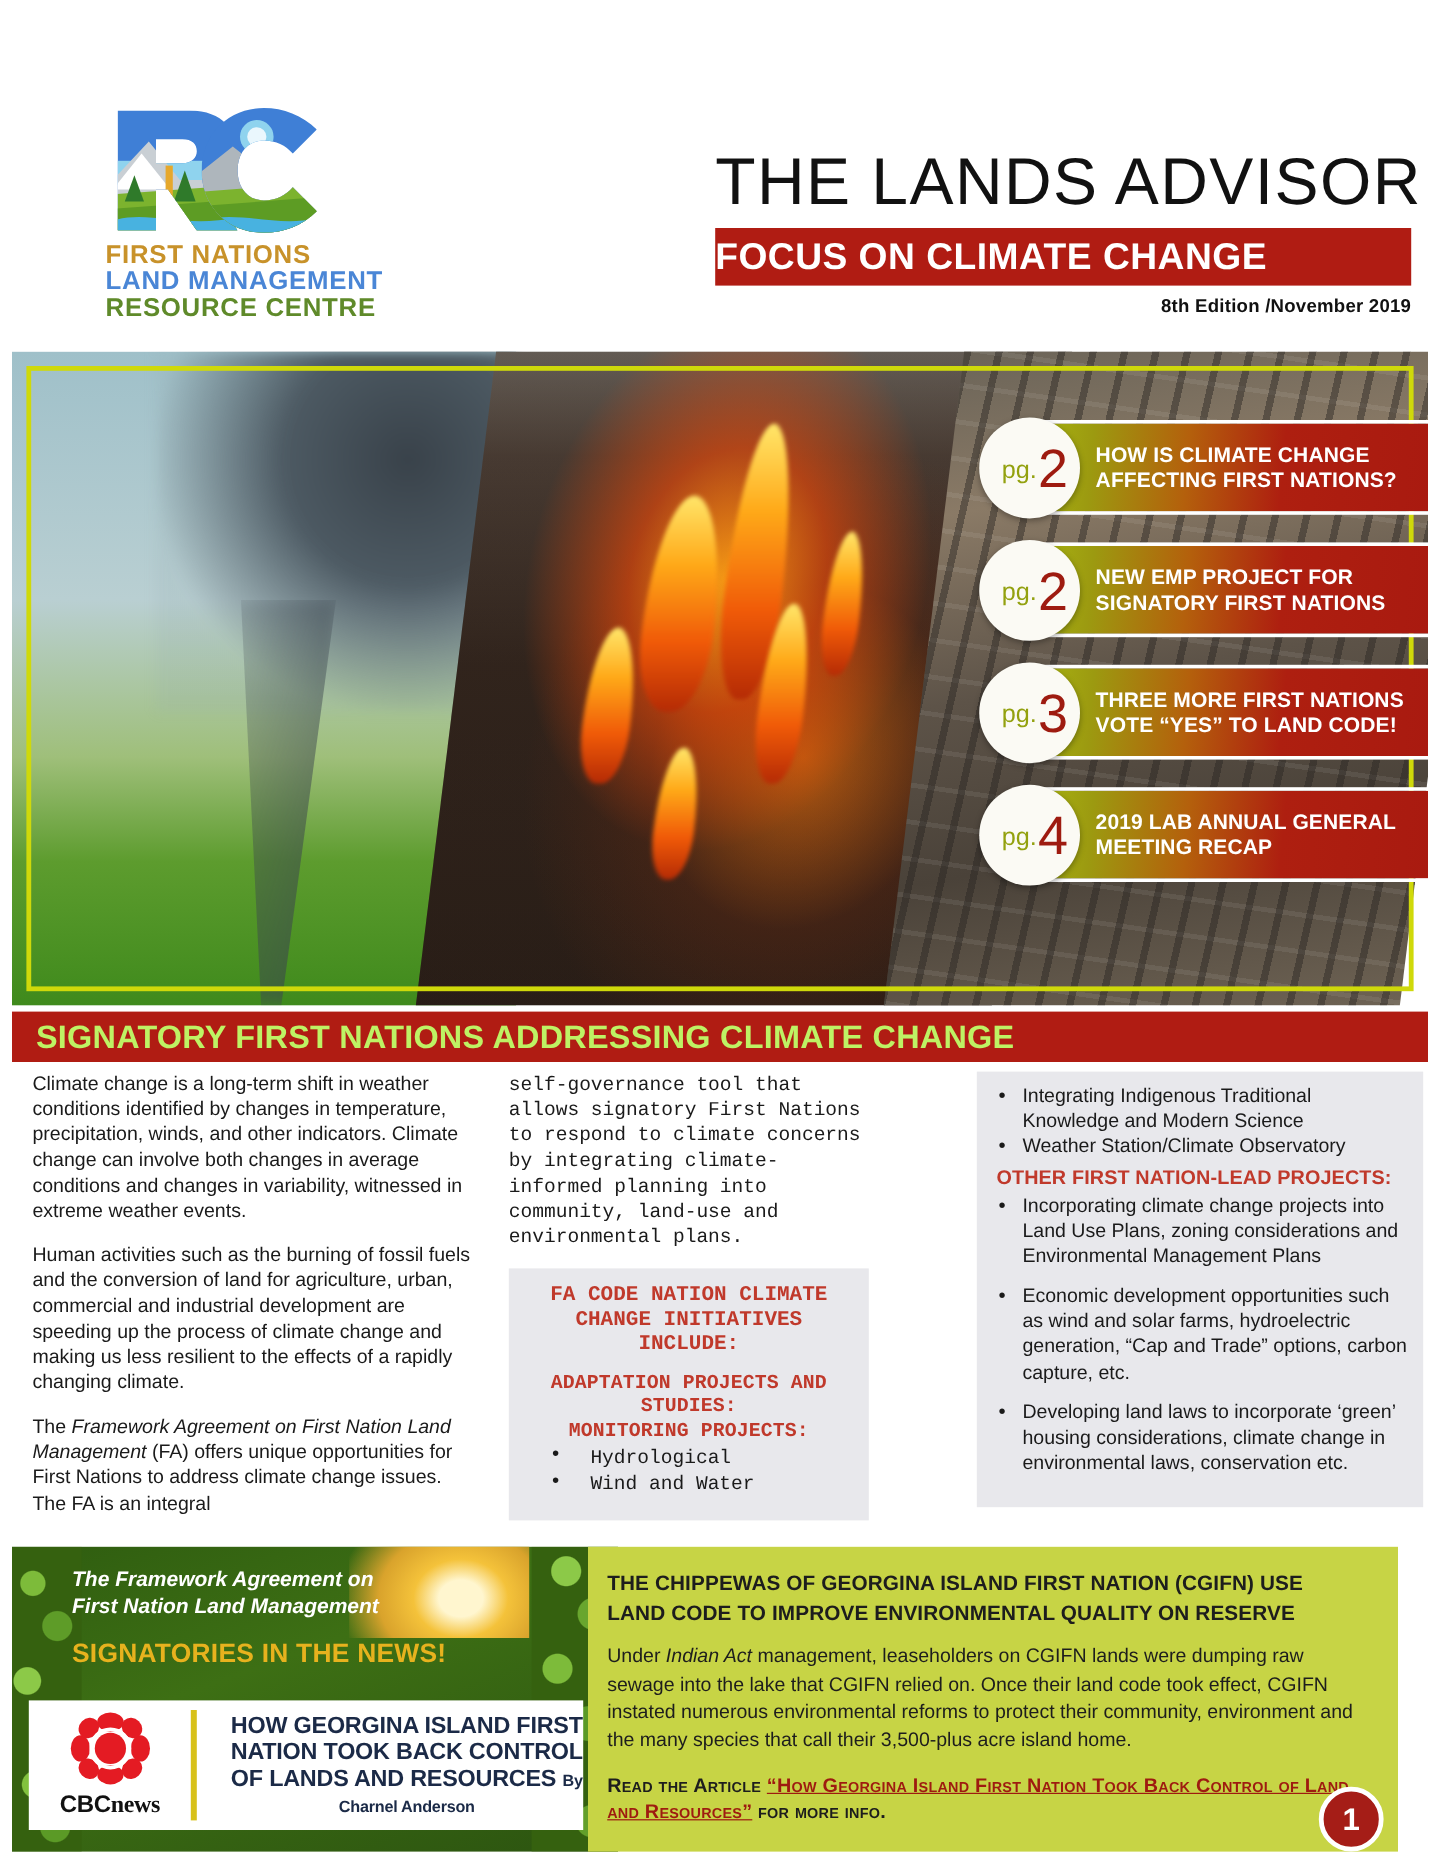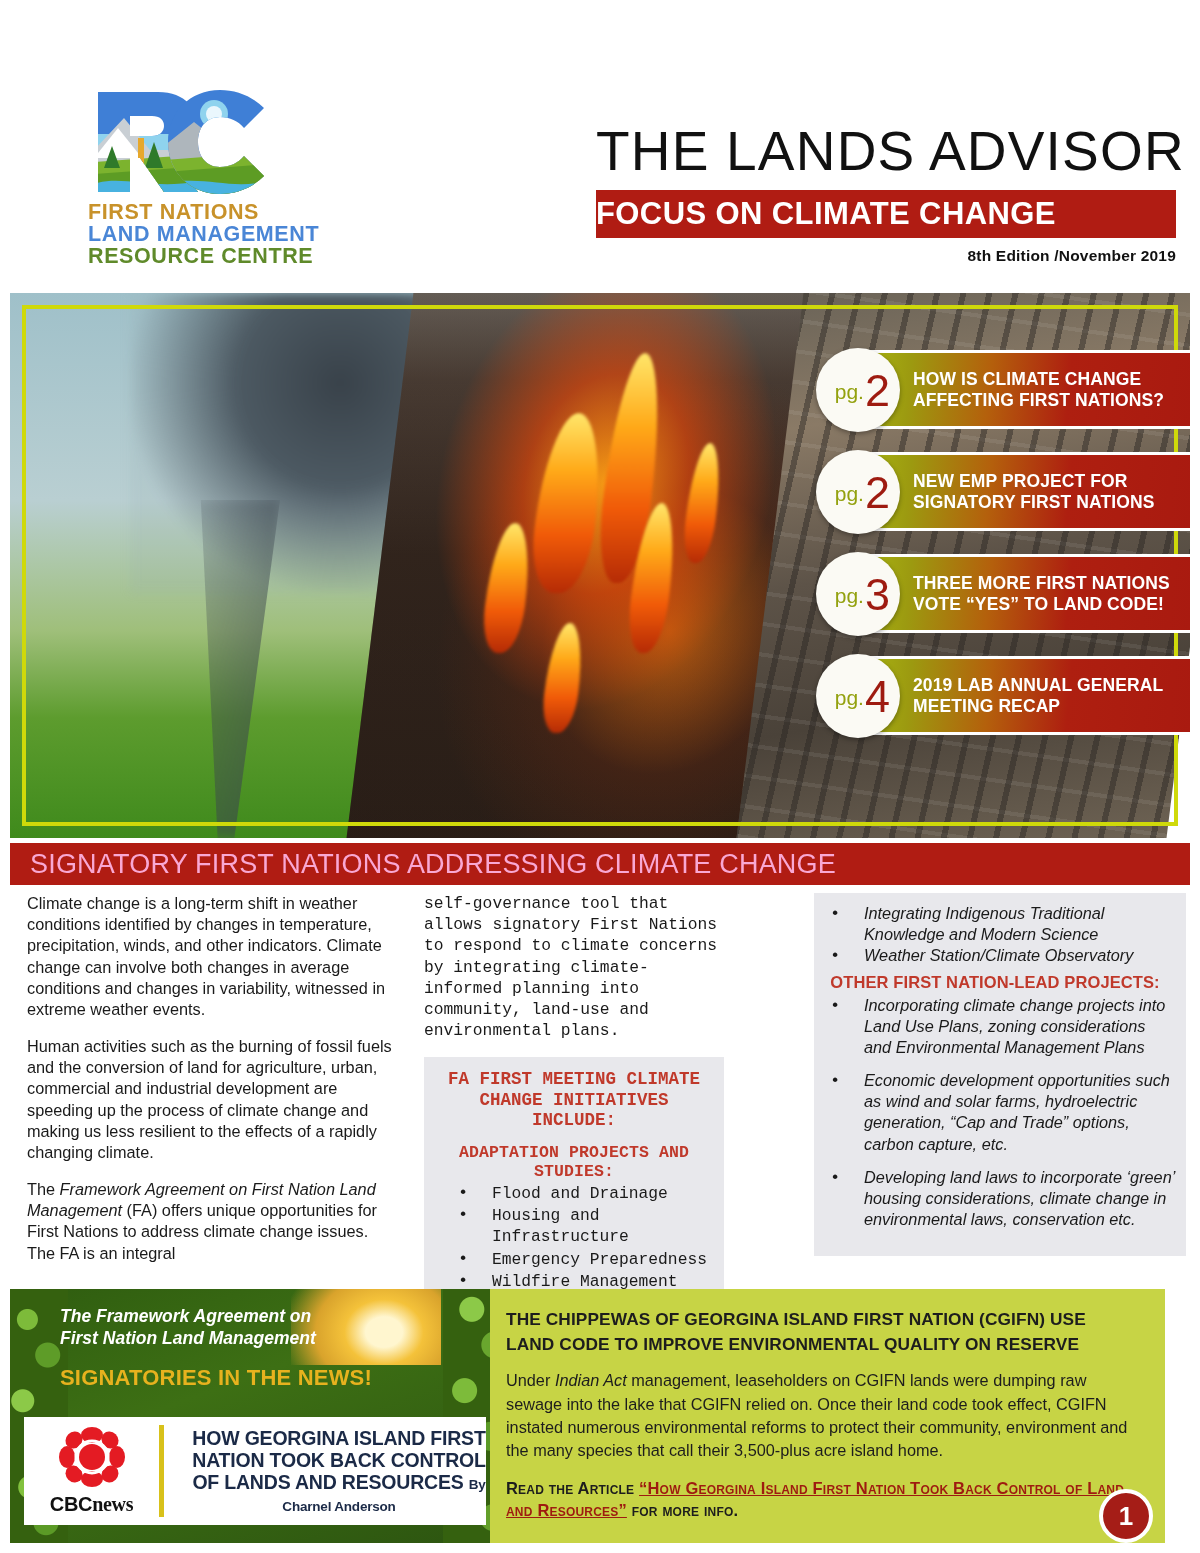--- a/index.html
+++ b/index.html
@@ -95,21 +95,21 @@
     padding-right:10px; z-index:2;
   }
   .toc-pg { font-size:21px; color:#93a10f; font-weight:500; margin-bottom:-4px; }
   .toc-num { font-size:45px; color:#9e1b10; font-weight:300; line-height:1; margin-left:1px; }
 
   
   .section-banner {
     position:absolute; left:10px; top:843px; width:1180px; height:42px;
     background:#b01c13; display:flex; align-items:center; padding-left:20px;
   }
-  .section-banner span { color:#f9a8d4; font-size:27px; font-weight:normal; letter-spacing:.2px; }
+  .section-banner span { color:#bef264; font-size:27px; font-weight:bold; letter-spacing:.2px; }
 
   
   .body-area { position:absolute; left:0; top:893px; width:1200px; height:390px; }
   .col { position:absolute; top:0; }
   .col-1 { left:27px; width:372px; }
   .col-2 { left:424px; width:300px;font-family:Liberation Mono, monospace; }
   .col-3 { left:814px; width:372px; }
   .para {
     font-size:16.3px; color:#1a1a1a; line-height:1.30; margin-bottom:16px;
   }
@@ -126,21 +126,21 @@
   }
   ul.bl { list-style:none; margin:0 0 6px 0; padding:0; }
   ul.bl li {
     position:relative; padding-left:58px; font-size:16.3px; color:#1a1a1a;
     line-height:1.30; margin-bottom:1px;
   }
   ul.bl li:before {
     content:"\2022"; position:absolute; left:24px; top:-1px; font-size:17px; color:#1a1a1a;
   }
   .col-3 .grey-box { padding:10px 10px 14px 0px; }
-  .col-3 ul.bl li { padding-left:50px; margin-bottom:0px;font-style:italic; }
+  .col-3 ul.bl li { padding-left:38px; margin-bottom:0px; }
   .col-3 ul.bl li:before { left:18px; }
   .col-3 ul.bl.spaced li { margin-bottom:12px; }
   .col-3 .sub-head { text-align:center; margin:2px 0 3px 0; }
 
   
   .bottom { position:absolute; left:10px; top:1289px; width:1180px; height:254px; }
   .green-panel {
     position:absolute; left:0; top:0; width:505px; height:254px;
     background:linear-gradient(160deg,#2f5d10 0%, #3d6f14 40%, #2c5410 100%);
     overflow:hidden;
@@ -346,29 +346,22 @@
       <div class="para">Climate change is a long-term shift in weather conditions identified by changes in temperature, precipitation, winds, and other indicators. Climate change can involve both changes in average conditions and changes in variability, witnessed in extreme weather events.</div>
       <div class="para">Human activities such as the burning of fossil fuels and the conversion of land for agriculture, urban, commercial and industrial development are speeding up the process of climate change and making us less resilient to the effects of a rapidly changing climate.</div>
       <div class="para">
         <span>The </span><i>Framework Agreement on First Nation Land Management</i><span> (FA) offers unique opportunities for First Nations to address climate change issues.  The FA is an integral</span>
       </div>
     </div>
 
     <div class="col col-2">
       <div class="para">self-governance tool that allows signatory First Nations to respond to climate concerns by integrating climate-informed planning into community, land-use and environmental plans.</div>
       <div class="grey-box">
-        <div class="box-head">FA FIRST MEETING CLIMATE CHANGE INITIATIVES INCLUDE:</div>
+        <div class="box-head">FA CODE NATION CLIMATE CHANGE INITIATIVES INCLUDE:</div>
         <div class="sub-head">ADAPTATION PROJECTS AND STUDIES:</div>
-        <ul class="bl">
-          <li>Flood and Drainage</li>
-          <li>Housing and Infrastructure</li>
-          <li>Emergency Preparedness</li>
-          <li>Wildfire Management</li>
-          <li>Forest Fire Vulnerability</li>
-        </ul>
         <div class="sub-head">MONITORING PROJECTS:</div>
         <ul class="bl">
           <li>Hydrological</li>
           <li>Wind and Water</li>
         </ul>
       </div>
     </div>
 
     <div class="col col-3">
       <div class="grey-box">

